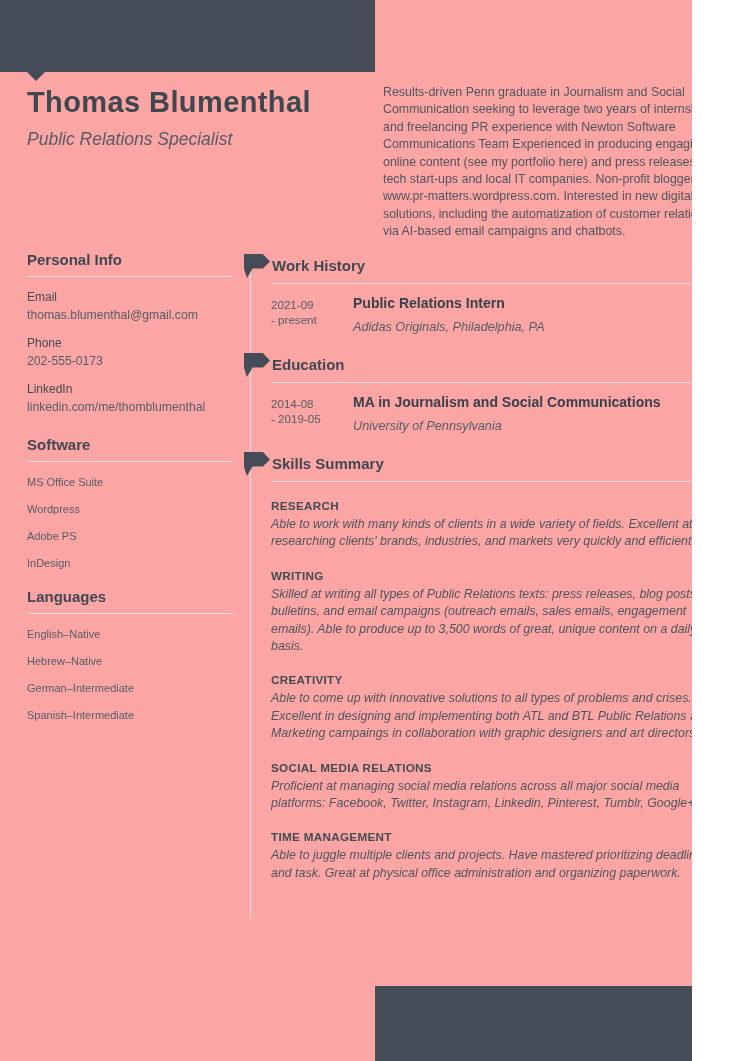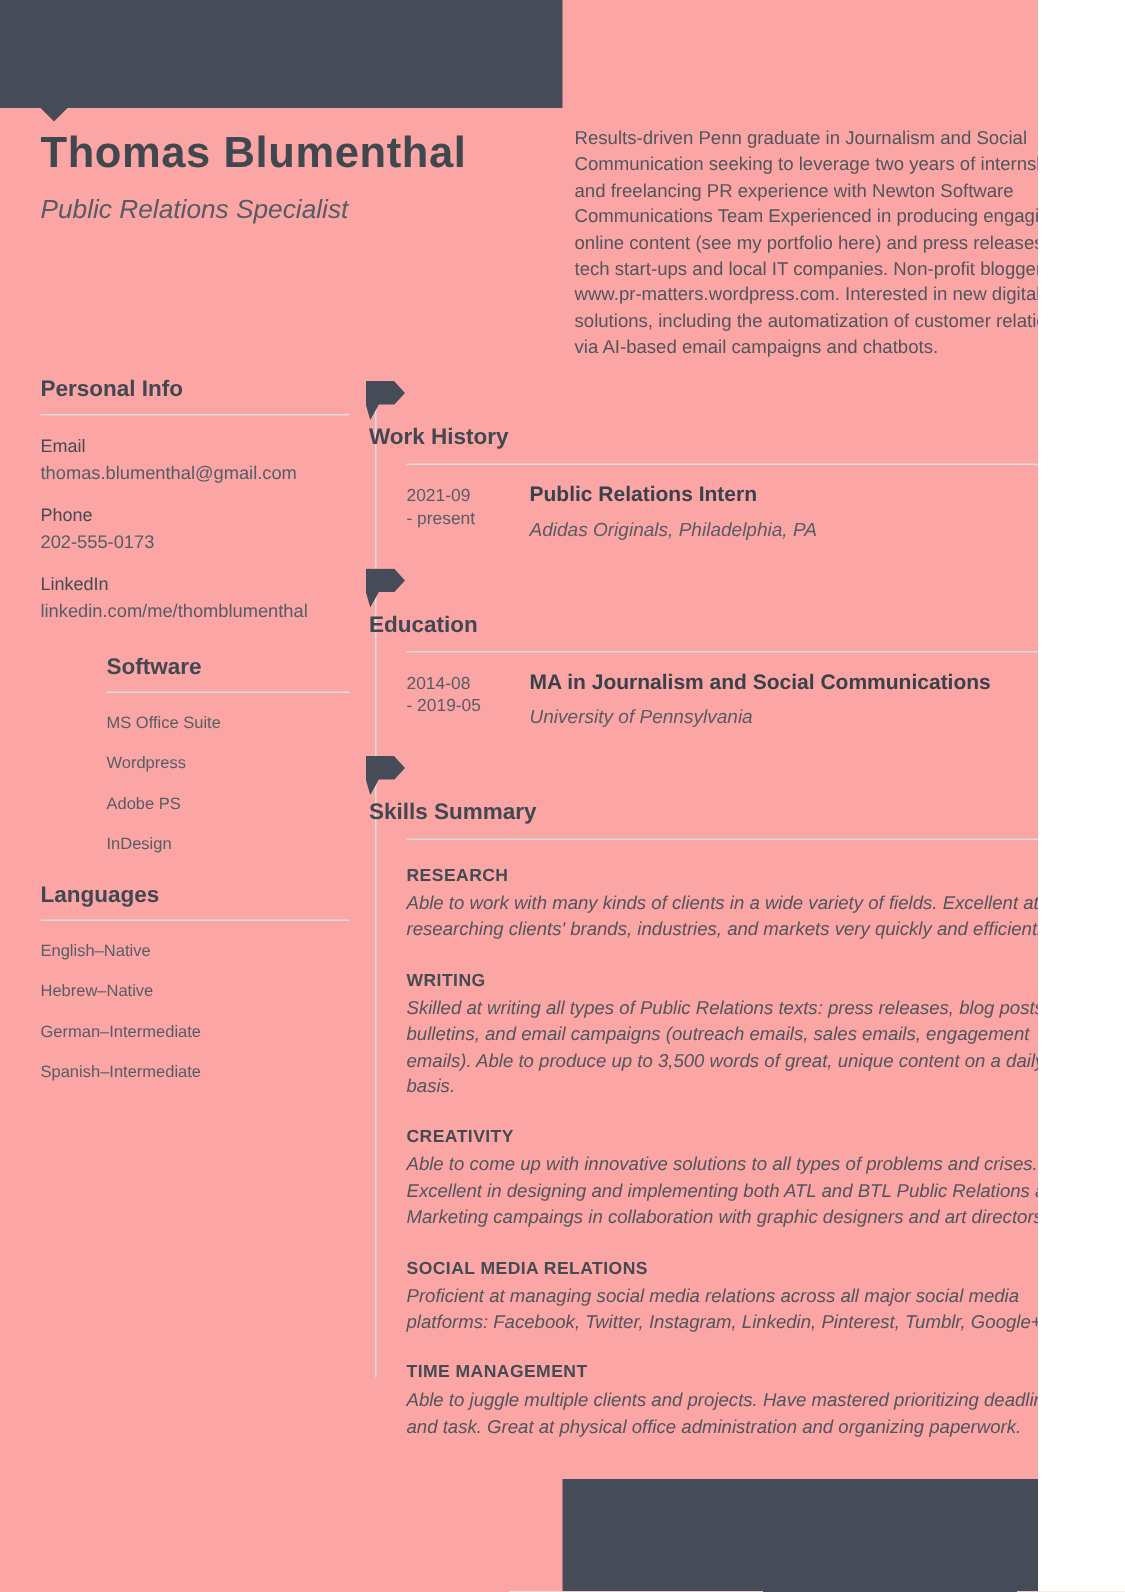--- a/index.html
+++ b/index.html
@@ -28,26 +28,26 @@
   .right-col{position:absolute;left:244px;top:254px;width:478px;z-index:1;}
 
   .side-section{margin:0;}
   .side-heading{font-size:15px;font-weight:bold;color:#414851;margin:0;line-height:16px;}
   .side-rule{height:1px;background:#d9dcdf;margin-top:8px;}
   .contact-item{margin-top:13px;}
   .contact-label{font-size:12px;font-weight:normal;color:#454b52;line-height:15px;}
   .contact-value{font-size:12.2px;color:#565d65;line-height:15px;margin-top:3px;}
   .side-list{list-style:none;margin:0;padding:0;}
   .side-list li{font-size:11px;color:#565d65;line-height:14px;margin-top:13px;}
-  .gap-22{margin-top:22px;margin-left:44px;}
+  .gap-22{margin-top:22px;}
   .gap-18{margin-top:19px;}
 
   
   .main-section{margin-bottom:18px;}
-  .sec-head{display:flex;align-items:flex-start;flex-direction:column;}
+  .sec-head{display:flex;align-items:flex-end;}
   .marker{width:26px;height:24px;background:#454c58;flex:0 0 26px;
     clip-path:polygon(0 0,72% 0,100% 31%,73% 60%,33% 60%,11% 100%,0 62%);}
   .sec-title{font-size:15px;font-weight:bold;color:#414851;margin:0 0 0 2px;line-height:24px;}
   .sec-rule{height:1px;background:#d9dcdf;margin:5px 0 0 27px;width:451px;}
   .entries{padding:10px 0 0 27px;}
   .entry{display:flex;margin-bottom:14px;}
   .entry-dates{width:82px;flex:0 0 82px;font-size:11.6px;color:#565d65;line-height:15px;padding-top:3px;}
   .entry-body{flex:1;}
   .entry-title{font-size:14px;font-weight:bold;color:#39414b;line-height:18px;}
   .entry-org{font-size:12.7px;font-style:italic;color:#565d65;margin-top:7px;line-height:16px;}

